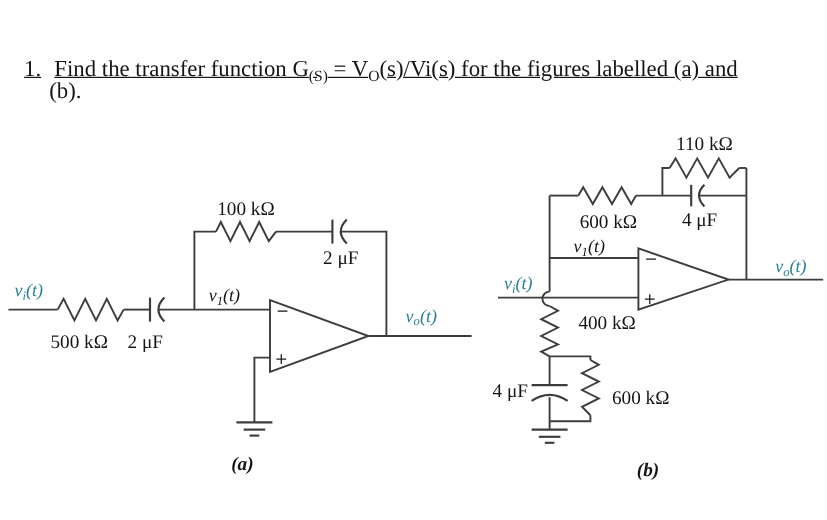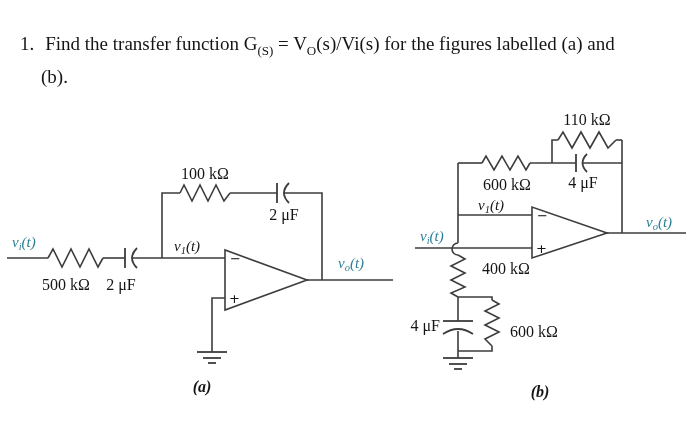--- a/index.html
+++ b/index.html
@@ -3,21 +3,21 @@
 <meta charset="utf-8">
 <style>
   :root{
     --signal-label:#2a7f96;
     --wire:#3d3d3d;
     --text:#151515;
   }
   html,body{margin:0;padding:0;background:#fff;}
   .page{position:relative;width:689px;height:433px;background:#ffffff;overflow:hidden;
         font-family:"Liberation Serif",serif;color:var(--text);}
-  .title-line1{position:absolute;left:20px;top:33px;font-size:19px;white-space:nowrap;}
+  .title-line1{position:absolute;left:20px;top:47px;font-size:19px;white-space:nowrap;text-decoration:underline;}
   .title-line1 .num{margin-right:11px;}
   .title-line1 sub, .sub-html{font-size:13px;}
   .title-line2{position:absolute;left:41px;top:66px;font-size:19px;}
   svg{position:absolute;left:0;top:0;}
   .wire{fill:none;stroke:var(--wire);stroke-width:1.6;stroke-linejoin:miter;stroke-linecap:butt;}
   .plate{fill:none;stroke:var(--wire);stroke-width:1.8;}
   .opamp{fill:none;stroke:var(--wire);stroke-width:1.6;}
   .lbl{font-family:"Liberation Serif",serif;font-size:16px;fill:var(--text);}
   .sig{font-family:"Liberation Serif",serif;font-style:italic;font-size:15px;fill:var(--signal-label);}
   .sigk{fill:var(--text);}

